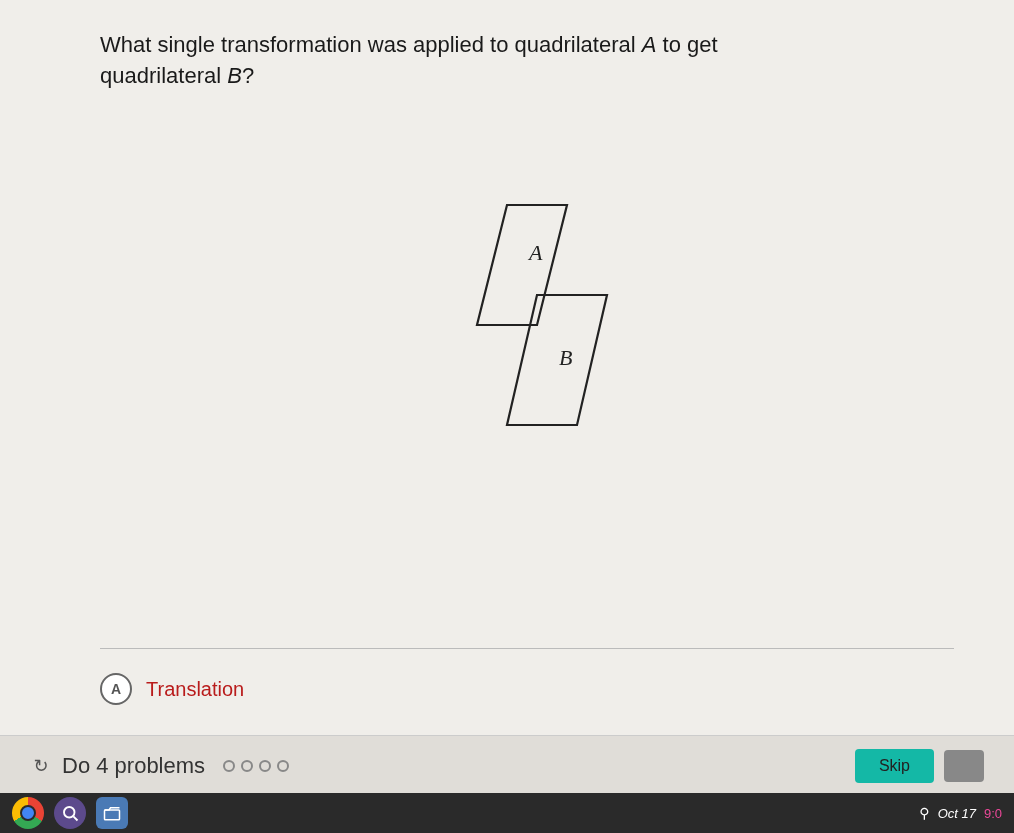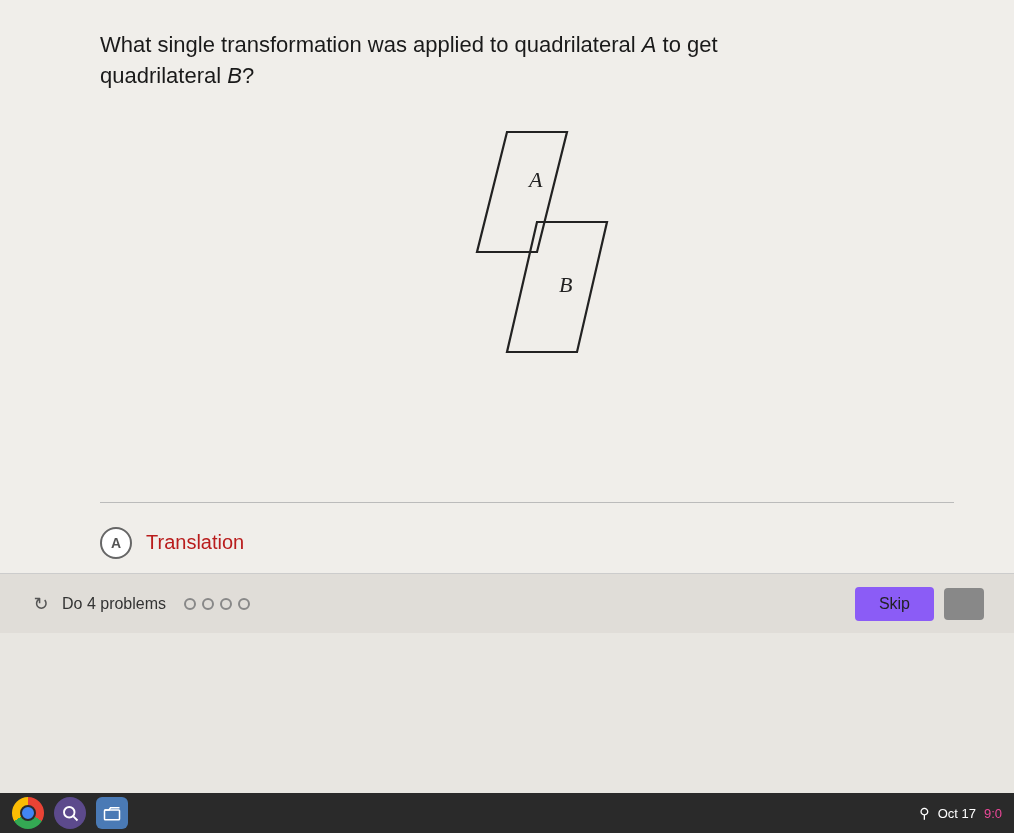--- a/index.html
+++ b/index.html
@@ -9,21 +9,21 @@
       height: 833px;
       background: #e8e6e1;
       font-family: 'Segoe UI', Arial, sans-serif;
       overflow: hidden;
       position: relative;
     }
 
     .main-content {
       background: #f0eeea;
       width: 100%;
-      height: 573px;
+      height: 735px;
       padding: 30px 60px 20px 100px;
       display: flex;
       flex-direction: column;
     }
 
     .question-text {
       font-size: 22px;
       color: #1a1a1a;
       line-height: 1.4;
       margin-bottom: 20px;
@@ -99,42 +99,42 @@
       width: 22px;
       height: 22px;
       display: flex;
       align-items: center;
       justify-content: center;
       color: #555;
       font-size: 18px;
     }
 
     .do-problems-text {
-      font-size: 16px;
+      font-size: 22px;
       color: #333;
       margin-right: 8px;
     }
 
     .progress-dots {
       display: flex;
       gap: 6px;
       align-items: center;
     }
 
     .dot {
       width: 12px;
       height: 12px;
       border-radius: 50%;
       border: 2px solid #888;
       background: transparent;
     }
 
     .skip-button {
       margin-left: auto;
-      background: #8b5cf6;
+      background: #14b8a6;
       border: none;
       border-radius: 4px;
       padding: 8px 24px;
       font-size: 16px;
       color: #222;
       cursor: pointer;
       font-weight: 500;
     }
 
     
@@ -180,20 +180,21 @@
     .taskbar-right {
       margin-left: auto;
       display: flex;
       align-items: center;
       gap: 8px;
     }
 
     .taskbar-date {
       color: #fff;
       font-size: 13px;
+      font-style: italic;
     }
 
     .taskbar-time {
       color: #ec4899;
       font-size: 13px;
     }
 
     .wifi-icon {
       color: #fff;
       font-size: 14px;

